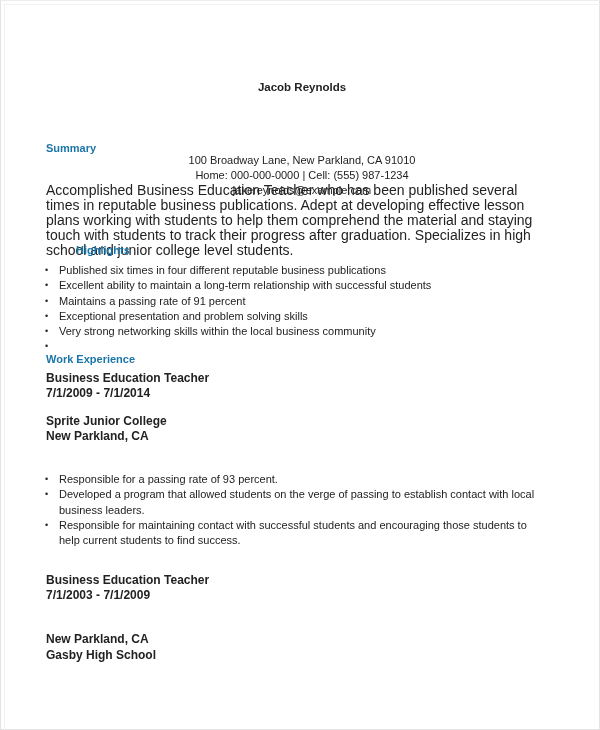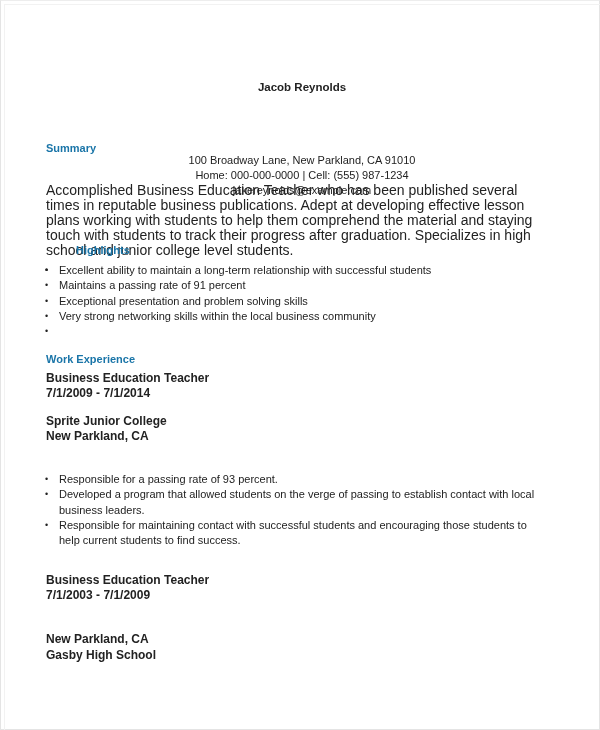--- a/index.html
+++ b/index.html
@@ -118,21 +118,21 @@
     <div>100 Broadway Lane, New Parkland, CA 91010</div>
     <div>Home: 000-000-0000 | Cell: (555) 987-1234</div>
     <div>jakereynolds@example.com</div>
   </div>
 
   <div class="heading" style="top:141px;">Summary</div>
   <div class="para" style="top:183px;">Accomplished Business Education Teacher who has been published several times in reputable business publications. Adept at developing effective lesson plans working with students to help them comprehend the material and staying touch with students to track their progress after graduation. Specializes in high school and junior college level students.</div>
 
   <div class="heading" style="top:243px;margin-left:30px;">Highlights</div>
   <ul class="bullets" style="top:263px;">
-    <li><span class="dot">•</span></li>
+    <li><span class="dot">•</span><span>Published six times in four different reputable business publications</span></li>
     <li><span class="dot">•</span><span>Excellent ability to maintain a long-term relationship with successful students</span></li>
     <li><span class="dot">•</span><span>Maintains a passing rate of 91 percent</span></li>
     <li><span class="dot">•</span><span>Exceptional presentation and problem solving skills</span></li>
     <li><span class="dot">•</span><span>Very strong networking skills within the local business community</span></li>
     <li><span class="dot">•</span></li>
   </ul>
 
   <div class="heading" style="top:352px;">Work Experience</div>
 
   <div class="bold-line" style="top:371px;">Business Education Teacher</div>

